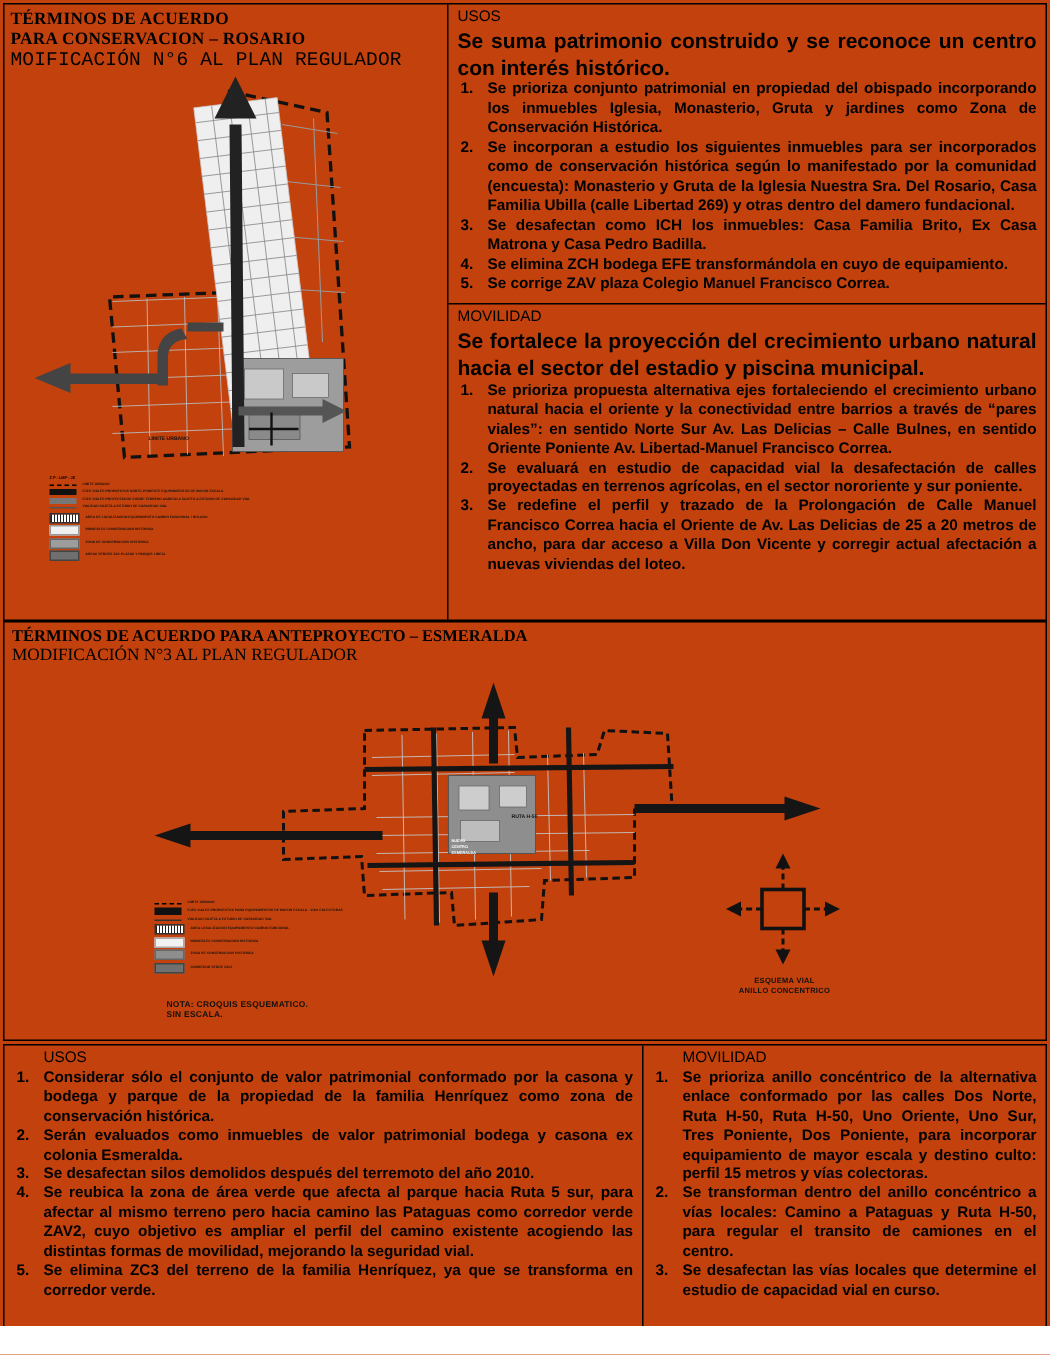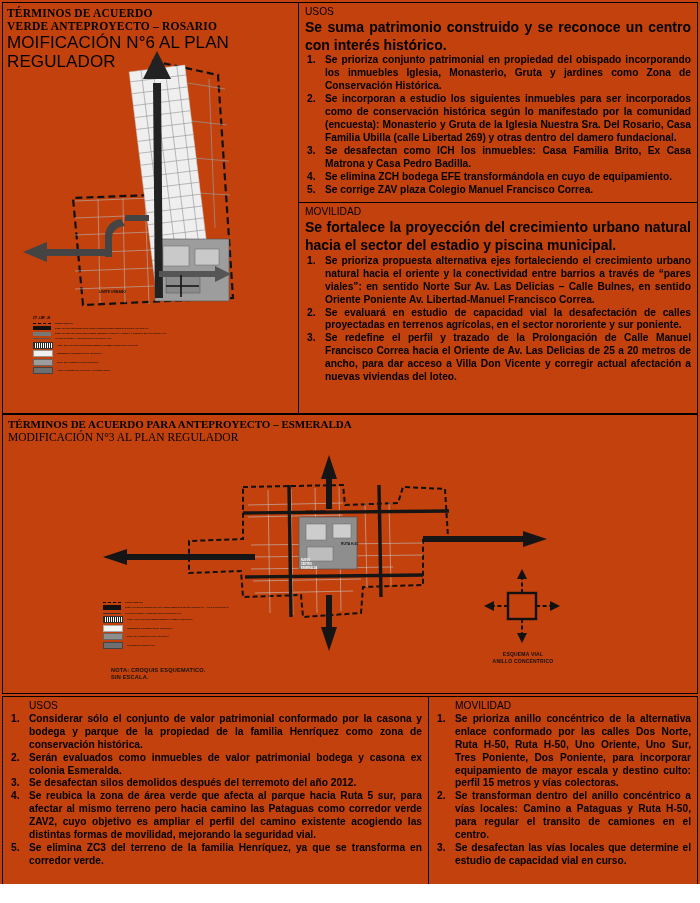--- a/index.html
+++ b/index.html
@@ -50,22 +50,22 @@
     padding: 4px 0 0 4px;
     line-height: 1.12;
   }
   .doc-title .l1 {
     font-family: "Liberation Serif", serif;
     font-weight: bold;
     font-size: 11.5px;
     letter-spacing: 0.2px;
   }
   .doc-title .l2 {
-    font-family: Liberation Sans, sans-serif;
-    font-size: 17px;
+    font-family: Liberation Mono, monospace;
+    font-size: 13px;
     letter-spacing: 0.1px;
   }
 
   
   .text-block {
     padding: 3px 6px 4px 6px;
     box-sizing: border-box;
   }
   .tb-head {
     font-size: 10.2px;
@@ -188,21 +188,21 @@
 <body>
 
 <div id="page">
 
   <div id="top-section">
 
     <div id="rosario-map-cell">
 
       <div class="doc-title">
         <div class="l1">TÉRMINOS DE ACUERDO</div>
-        <div class="l1">VERDE ANTEPROYECTO – ROSARIO</div>
+        <div class="l1">PARA CONSERVACION – ROSARIO</div>
         <div class="l2">MOIFICACIÓN N°6 AL PLAN REGULADOR</div>
       </div>
 
       <svg class="mapwrap" style="left:0; top:40px;" width="296" height="270" viewBox="0 0 296 270">
 
         <path d="M150 18 L215 32 L230 255 L80 262 L70 155 L148 152 Z" fill="none" stroke="#111" stroke-width="2.2" stroke-dasharray="7,4"></path>
 
         <g stroke="#b9b9b9" stroke-width="0.6" fill="none">
           <path d="M72 158 L148 155 M72 175 L148 172 M72 192 L149 189 M72 210 L150 207 M72 228 L151 225 M72 246 L152 243"></path>
           <path d="M95 156 L97 260 M120 155 L122 260 M142 154 L146 261"></path>
@@ -427,21 +427,21 @@
   </div>
 
   <div id="bottom-section">
 
     <div id="bottom-left">
       <div class="text-block">
         <div class="tb-head" style="padding-left:20px;">USOS</div>
         <ol class="tb-list">
           <li>Considerar sólo el conjunto de valor patrimonial conformado por la casona y bodega y parque de la propiedad de la familia Henríquez como zona de conservación histórica.</li>
           <li>Serán evaluados como inmuebles de valor patrimonial bodega y casona ex colonia Esmeralda.</li>
-          <li>Se desafectan silos demolidos después del terremoto del año 2012.</li>
+          <li>Se desafectan silos demolidos después del terremoto del año 2010.</li>
           <li>Se reubica la zona de área verde que afecta al parque hacia Ruta 5 sur, para afectar al mismo terreno pero hacia camino las Pataguas como corredor verde ZAV2, cuyo objetivo es ampliar el perfil del camino existente acogiendo las distintas formas de movilidad, mejorando la seguridad vial.</li>
           <li>Se elimina ZC3 del terreno de la familia Henríquez, ya que se transforma en corredor verde.</li>
         </ol>
       </div>
     </div>
 
     <div id="bottom-right">
       <div class="text-block">
         <div class="tb-head" style="padding-left:20px;">MOVILIDAD</div>
         <ol class="tb-list">

